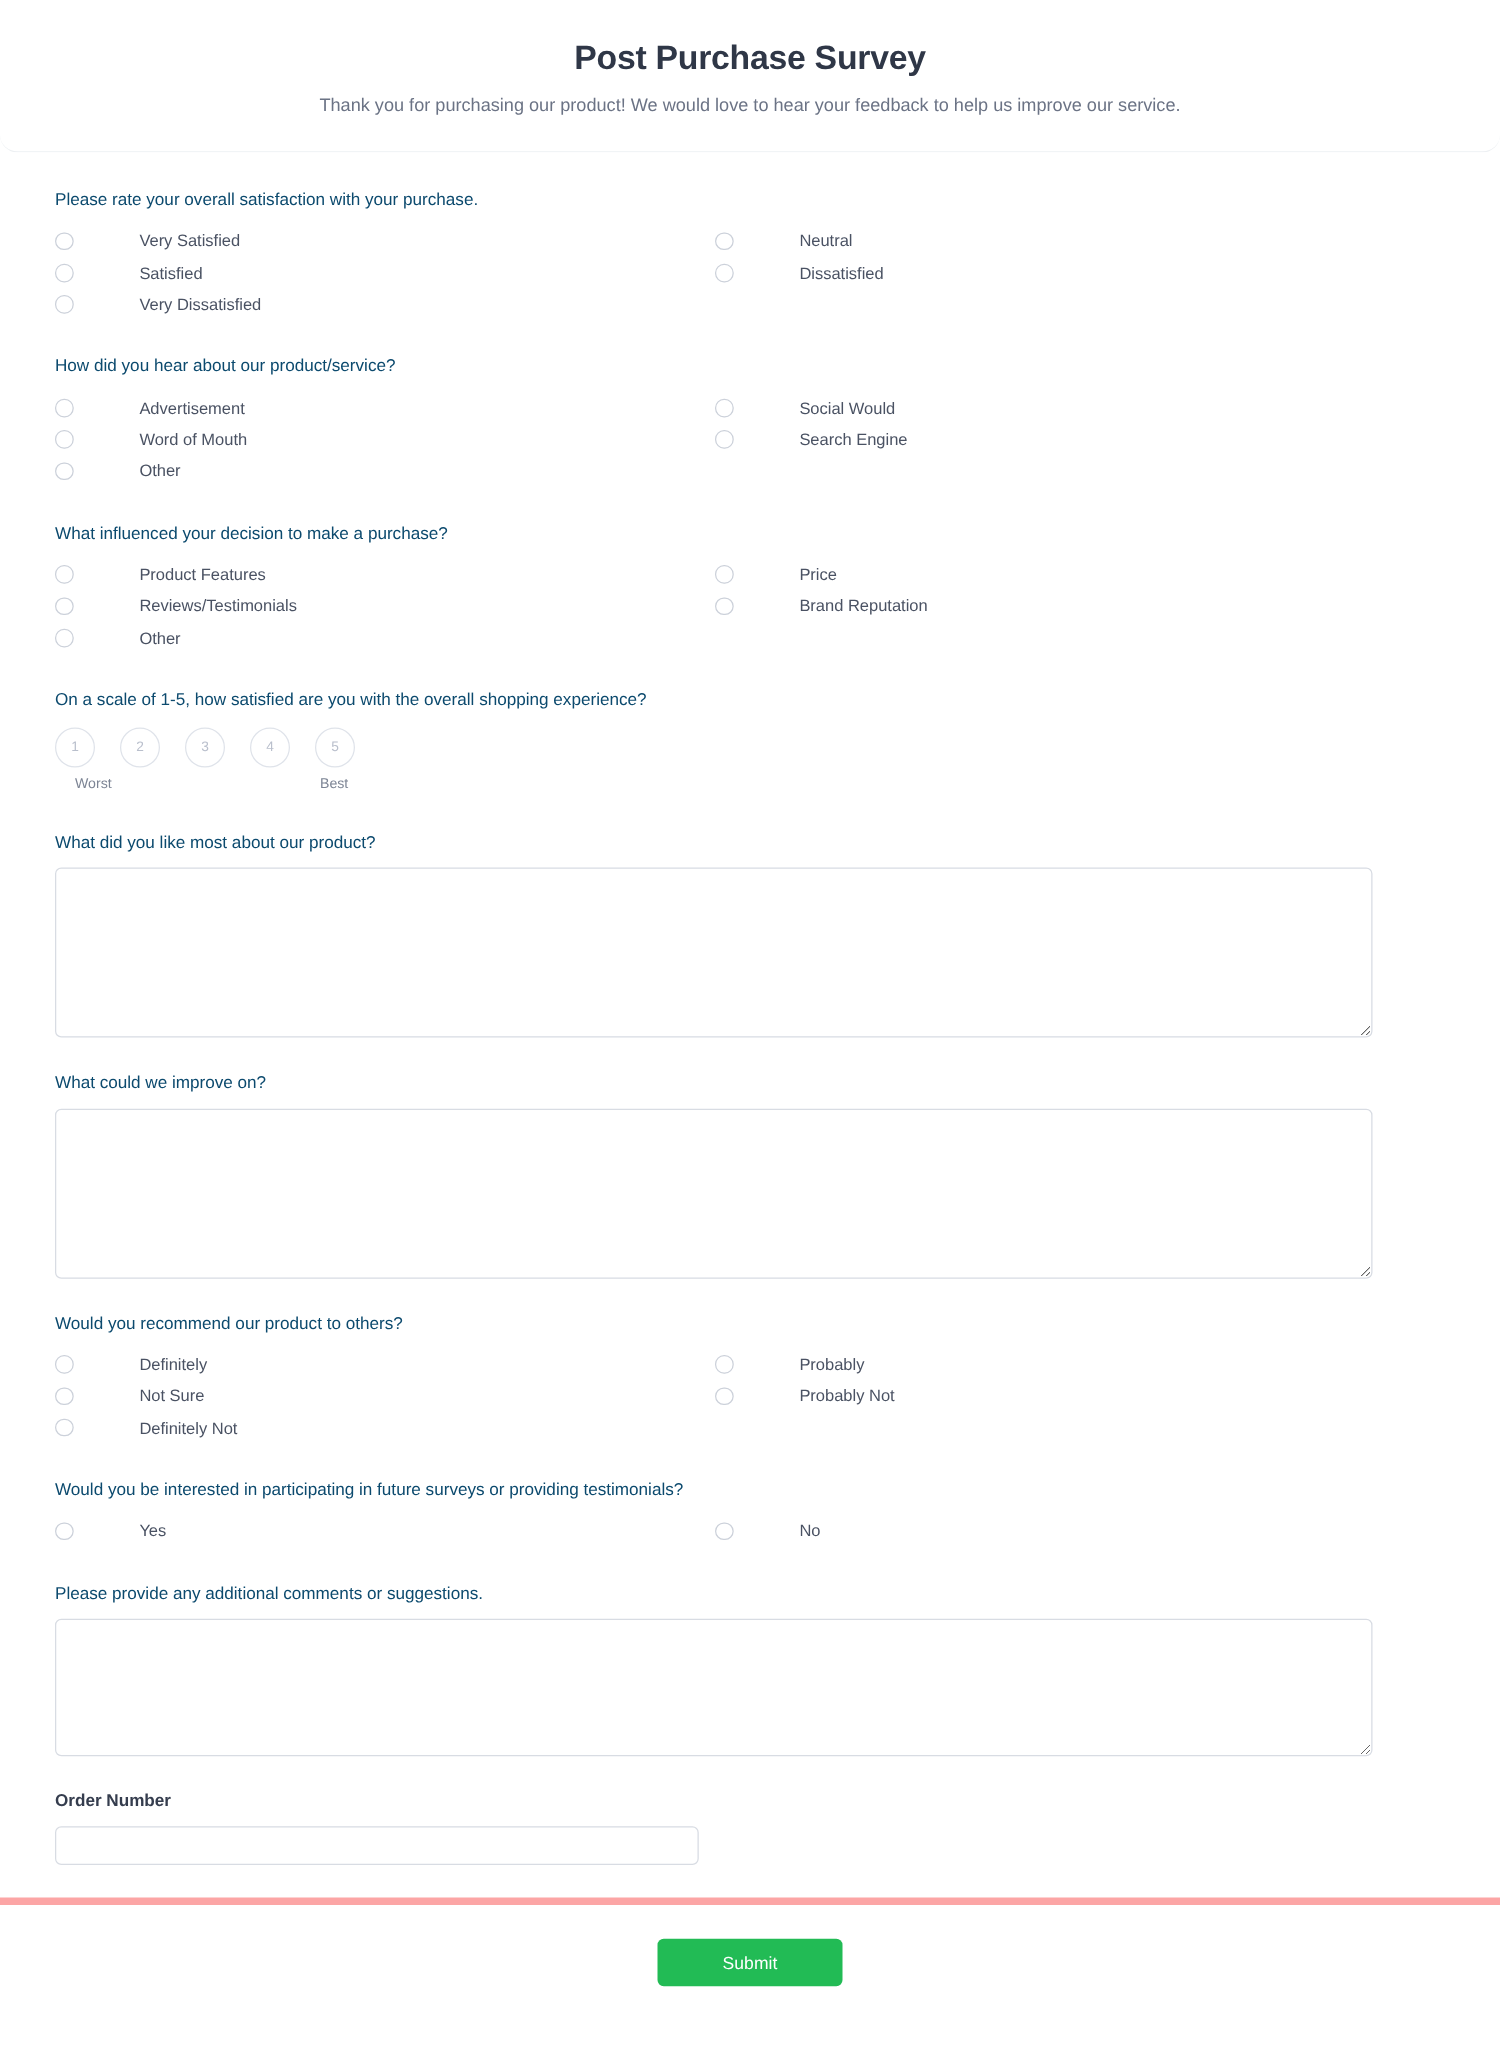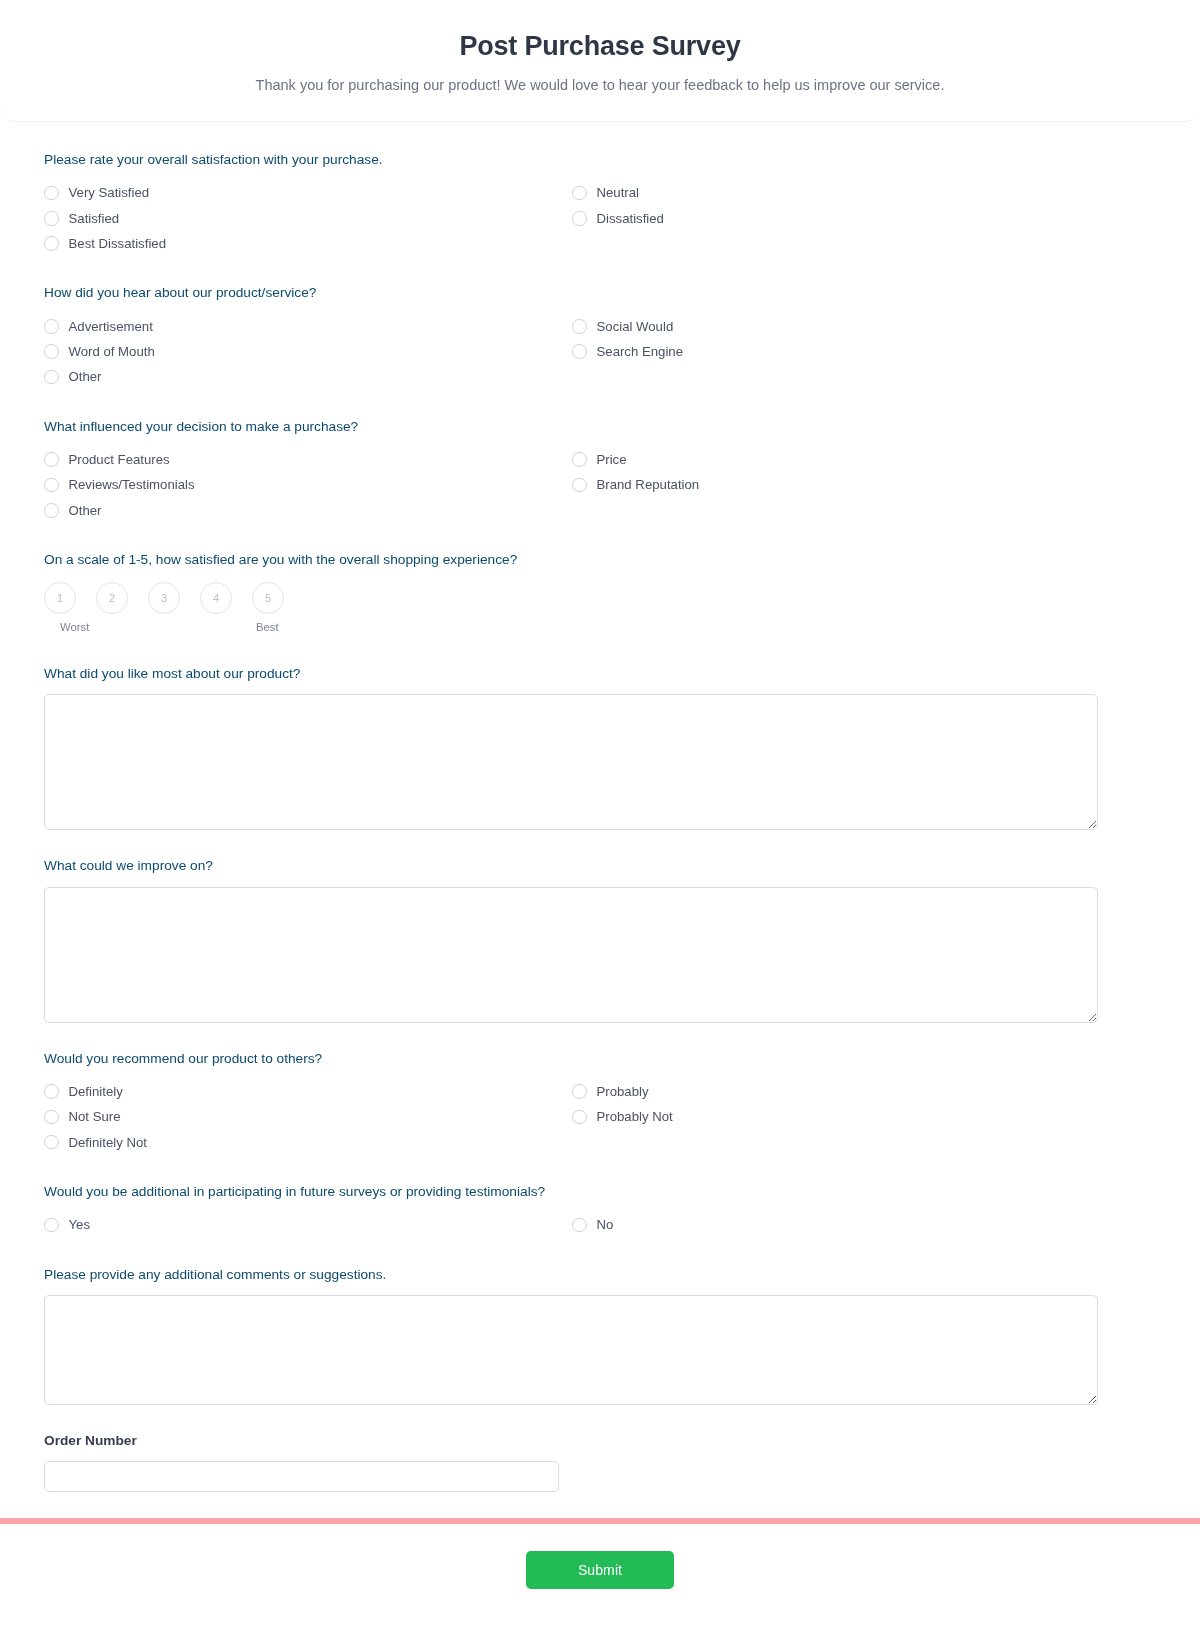--- a/index.html
+++ b/index.html
@@ -58,20 +58,21 @@
     grid-template-columns: 528px 1fr;
     grid-auto-flow: column;
     column-gap: 0;
   }
   .radio-grid.rows2 { grid-template-rows: repeat(2, 25.4px); }
   .radio-grid.rows1 { grid-template-rows: 25.4px; }
   .radio-row {
     display: flex;
     align-items: center;
     height: 25.4px;
+    gap: 43px;
   }
   .radio-circle {
     width: 14.5px;
     height: 14.5px;
     border: 1.3px solid #ccd1da;
     border-radius: 50%;
     background: #fff;
     flex: 0 0 auto;
     margin-right: 10px;
   }
@@ -214,21 +215,21 @@
           <span class="radio-circle"></span>
           <span class="radio-text">Neutral</span>
         </div>
         <div class="radio-row">
           <span class="radio-circle"></span>
           <span class="radio-text">Dissatisfied</span>
         </div>
       </div>
       <div class="radio-row third-row">
         <span class="radio-circle"></span>
-        <span class="radio-text">Best Dissatisfied</span>
+        <span class="radio-text">Very Dissatisfied</span>
       </div>
     </div>
 
     <div class="q-block">
       <div class="q-label">How did you hear about our product/service?</div>
       <div class="radio-grid rows2">
         <div class="radio-row">
           <span class="radio-circle"></span>
           <span class="radio-text">Advertisement</span>
         </div>
@@ -324,21 +325,21 @@
           <span class="radio-text">Probably Not</span>
         </div>
       </div>
       <div class="radio-row third-row">
         <span class="radio-circle"></span>
         <span class="radio-text">Definitely Not</span>
       </div>
     </div>
 
     <div class="q-block">
-      <div class="q-label">Would you be additional in participating in future surveys or providing testimonials?</div>
+      <div class="q-label">Would you be interested in participating in future surveys or providing testimonials?</div>
       <div class="radio-grid rows1">
         <div class="radio-row">
           <span class="radio-circle"></span>
           <span class="radio-text">Yes</span>
         </div>
         <div class="radio-row">
           <span class="radio-circle"></span>
           <span class="radio-text">No</span>
         </div>
       </div>

